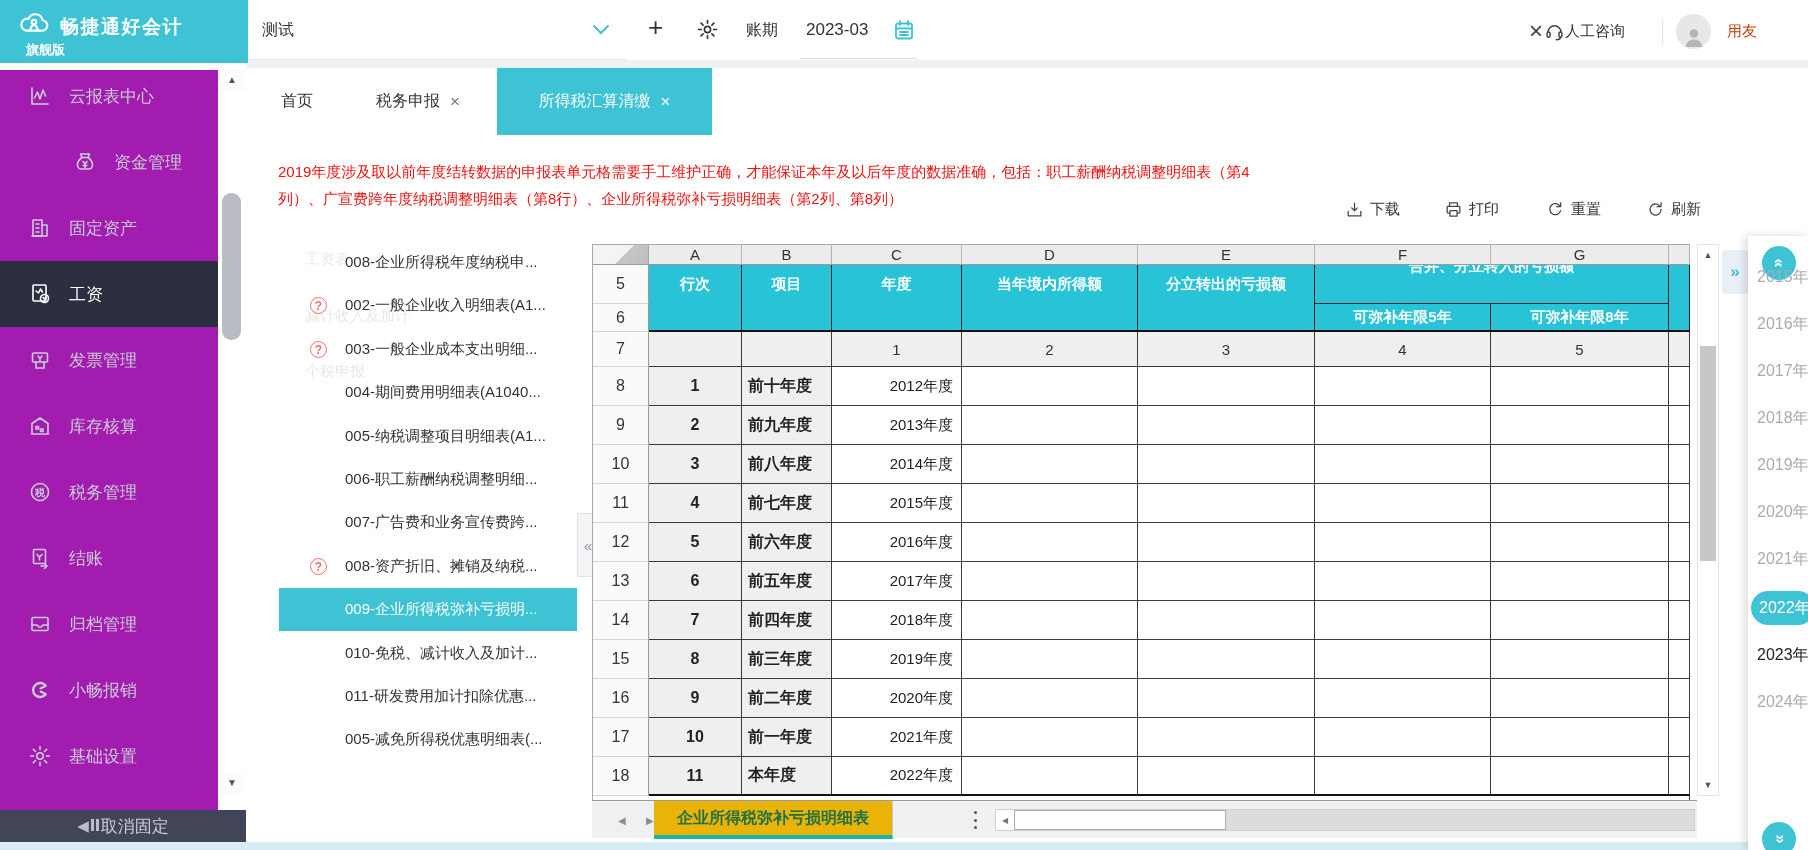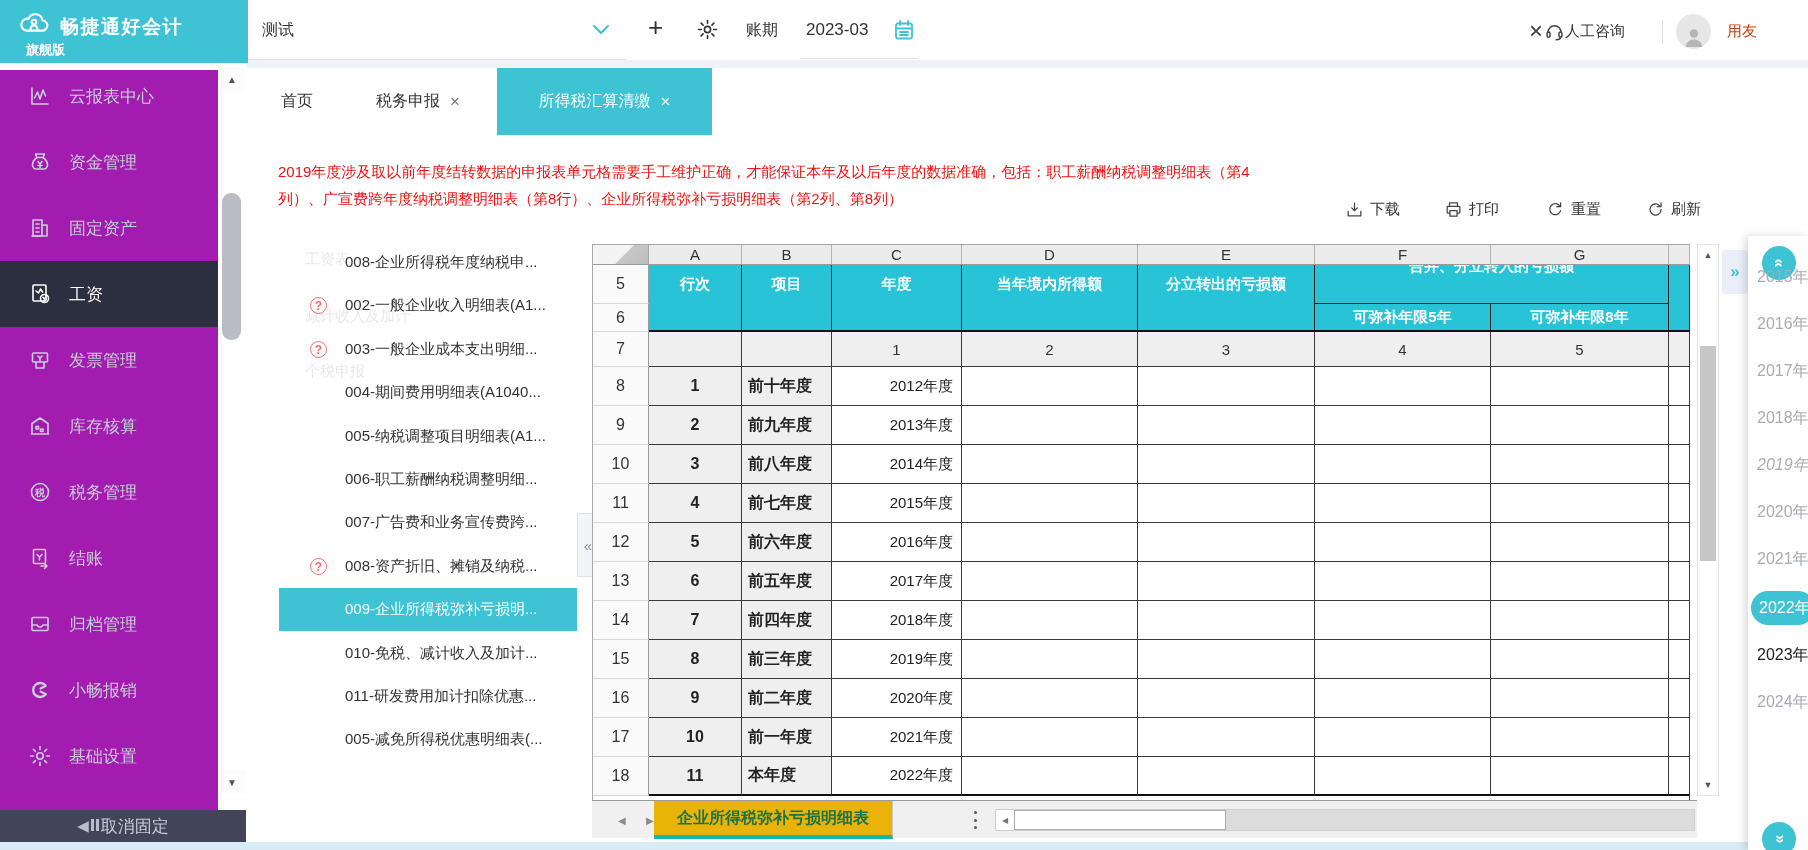--- a/index.html
+++ b/index.html
@@ -136,21 +136,21 @@
   <div id="side-menu">
       <div class="side-item" style="top: -7px;">
         <span class="icn">
           <svg width="24" height="24" viewBox="0 0 24 24" fill="none" stroke="currentColor" stroke-width="1.6" stroke-linecap="round" stroke-linejoin="round">
             <path d="M4 4v16h16"></path>
             <path d="M6.5 14l3-6 2.5 7 3-9 2.5 6"></path>
           </svg>
         </span>
         <span class="lbl">云报表中心</span>
       </div>
-      <div class="side-item" style="top: 59px;">
+      <div class="side-item" style="top: 59px; margin-left: 45px;">
         <span class="icn">
           <svg width="24" height="24" viewBox="0 0 24 24" fill="none" stroke="currentColor" stroke-width="1.6" stroke-linecap="round" stroke-linejoin="round">
             <path d="M9 7.5C6.2 9.5 4.5 12.3 4.5 15a4 4 0 0 0 4 4h7a4 4 0 0 0 4-4c0-2.7-1.7-5.5-4.5-7.5"></path>
             <path d="M9 7.5h6L16.5 4h-9z"></path>
             <path d="M10 11.5l2 2.5 2-2.5M12 14v4M10 15.5h4"></path>
           </svg>
         </span>
         <span class="lbl">资金管理</span>
       </div>
       <div class="side-item" style="top: 125px;">
@@ -571,21 +571,21 @@
 
   <div id="year-panel">
     <div class="year-circle" style="top:10px;">
       <span class="rot-up">«</span>
     </div>
     <div id="years-root">
         <div class="year" style="top: 31px;">2015年</div>
         <div class="year" style="top: 78px;">2016年</div>
         <div class="year" style="top: 125px;">2017年</div>
         <div class="year" style="top: 172px;">2018年</div>
-        <div class="year" style="top: 219px; font-style: italic;">2019年</div>
+        <div class="year" style="top: 219px;">2019年</div>
         <div class="year" style="top: 266px;">2020年</div>
         <div class="year" style="top: 313px;">2021年</div>
         <div class="year-pill">2022年</div>
         <div class="year strong" style="top: 409px;">2023年</div>
         <div class="year" style="top: 456px;">2024年</div>
       </div>
     <div class="year-circle" style="top:586px;">
       <span class="rot-down">«</span>
     </div>
   </div>

